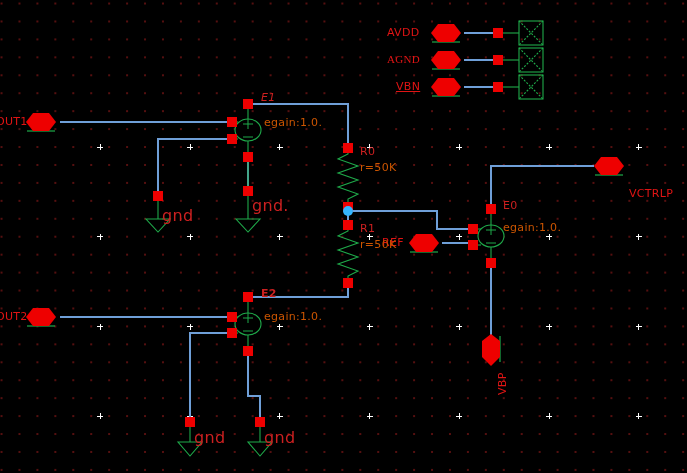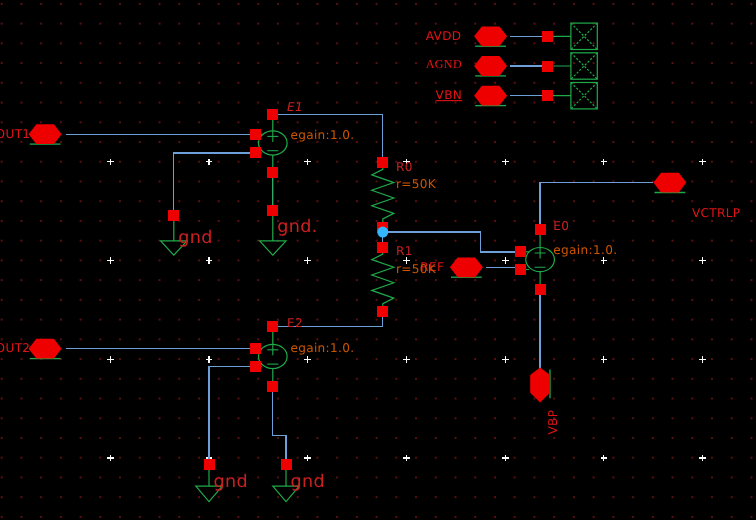--- a/index.html
+++ b/index.html
@@ -304,21 +304,21 @@
   <div class="lbl lbl-port" style="left:387px; top:27px;text-align:right;">AVDD</div>
   <div class="lbl lbl-port" style="left:387px; top:54px;font-family:Liberation Serif, serif;">AGND</div>
   <div class="lbl lbl-port" style="left:396px; top:81px;text-decoration:underline;">VBN</div>
   <div class="lbl lbl-port" style="left:382px; top:237px;">REF</div>
   <div class="lbl lbl-port" style="left:629px; top:160px;margin-top:28px;">VCTRLP</div>
   <div class="lbl lbl-port lbl-rot" style="left:497px; top:395px;">VBP</div>
 
   <div class="lbl lbl-inst" style="left:261px; top:92px;font-style:italic;">E1</div>
   <div class="lbl lbl-param" style="left:264px; top:117px;">egain:1.0.</div>
 
-  <div class="lbl lbl-inst" style="left:261px; top:288px;">E2</div>
+  <div class="lbl lbl-inst" style="left:261px; top:288px;font-weight:bold;">E2</div>
   <div class="lbl lbl-param" style="left:264px; top:311px;">egain:1.0.</div>
 
   <div class="lbl lbl-inst" style="left:503px; top:200px;">E0</div>
   <div class="lbl lbl-param" style="left:503px; top:222px;">egain:1.0.</div>
 
   <div class="lbl lbl-inst" style="left:360px; top:146px;">R0</div>
   <div class="lbl lbl-param" style="left:360px; top:162px;">r=50K</div>
 
   <div class="lbl lbl-inst" style="left:360px; top:223px;">R1</div>
   <div class="lbl lbl-param" style="left:360px; top:239px;">r=50K</div>

